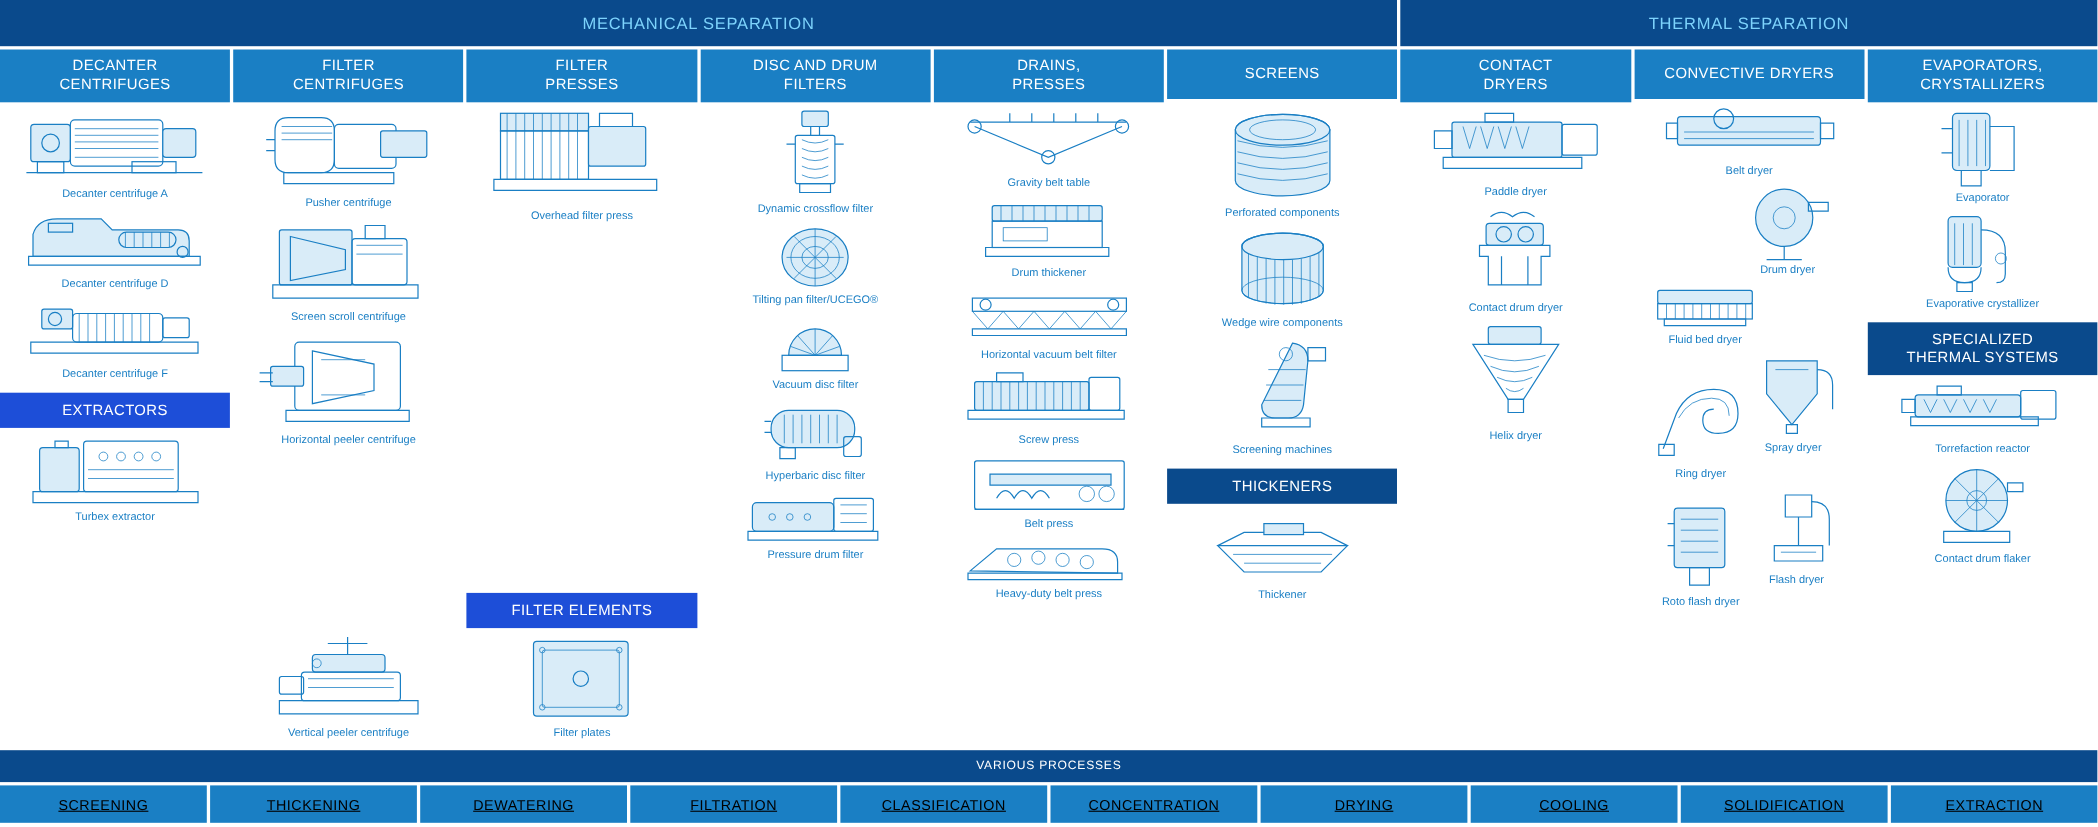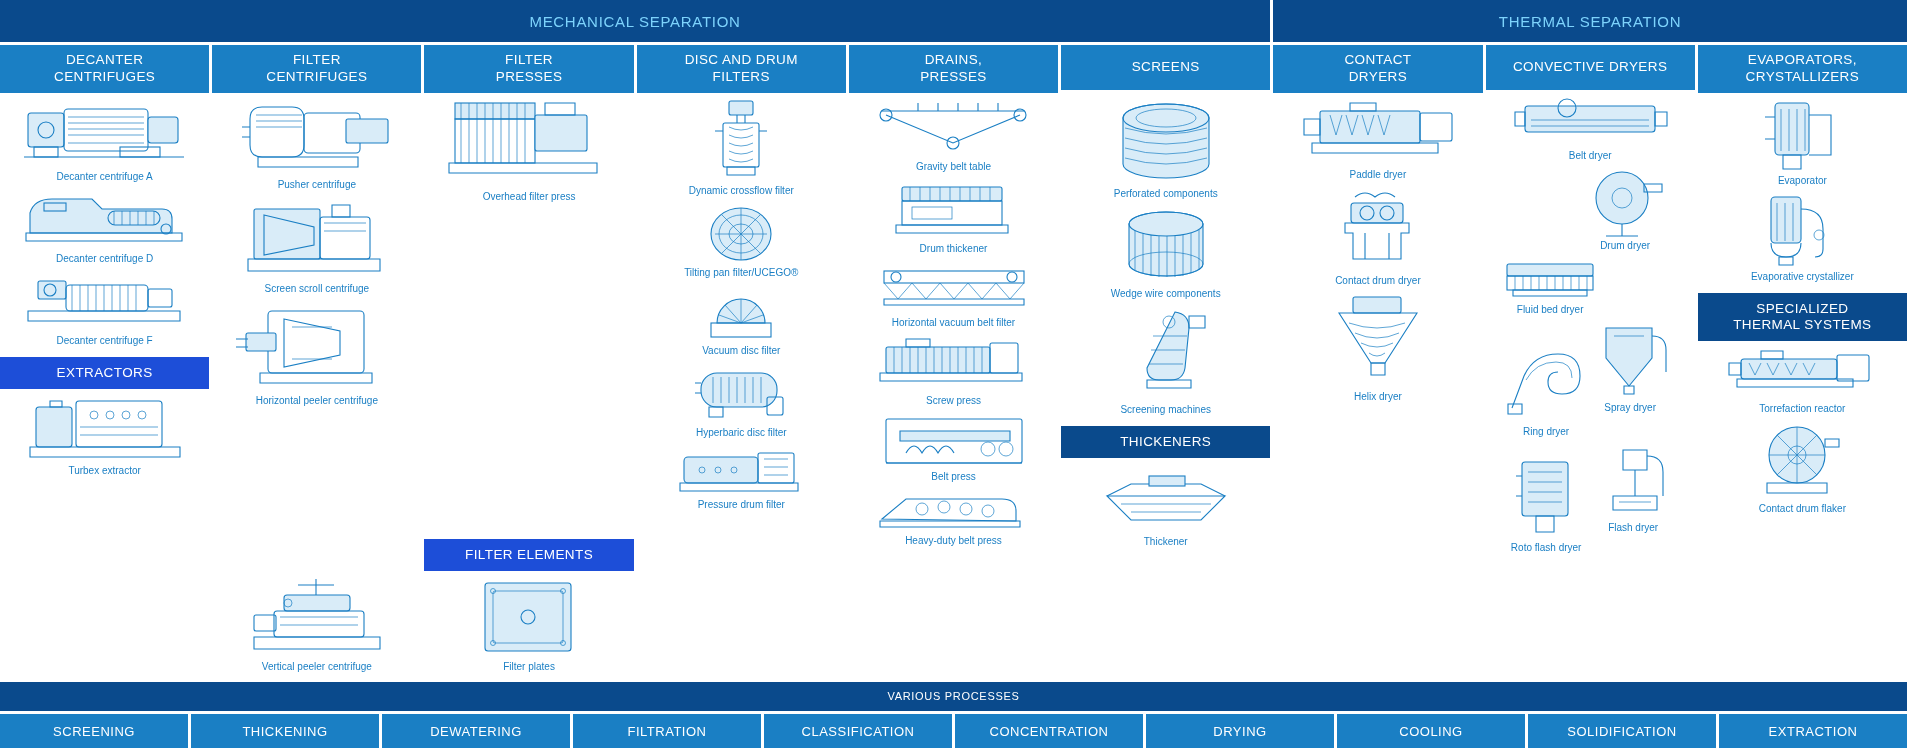--- a/index.html
+++ b/index.html
@@ -122,26 +122,27 @@
   .process-row {
     display: flex;
     width: 100%;
     gap: 3px;
     margin-top: 3px;
     height: 34px;
   }
   .process-cell {
     flex: 1 1 0;
     background: #1a7fc4;
-    color: #ffffff;
+    color: #000000;
     display: flex;
     align-items: center;
     justify-content: center;
     font-size: 13px;
     letter-spacing: 0.5px;
+    text-decoration: underline;
   }
   .spacer { flex: 1 1 auto; }
   
   .pair {
     display: flex;
     width: 100%;
     justify-content: center;
     align-items: flex-start;
   }
 </style>

